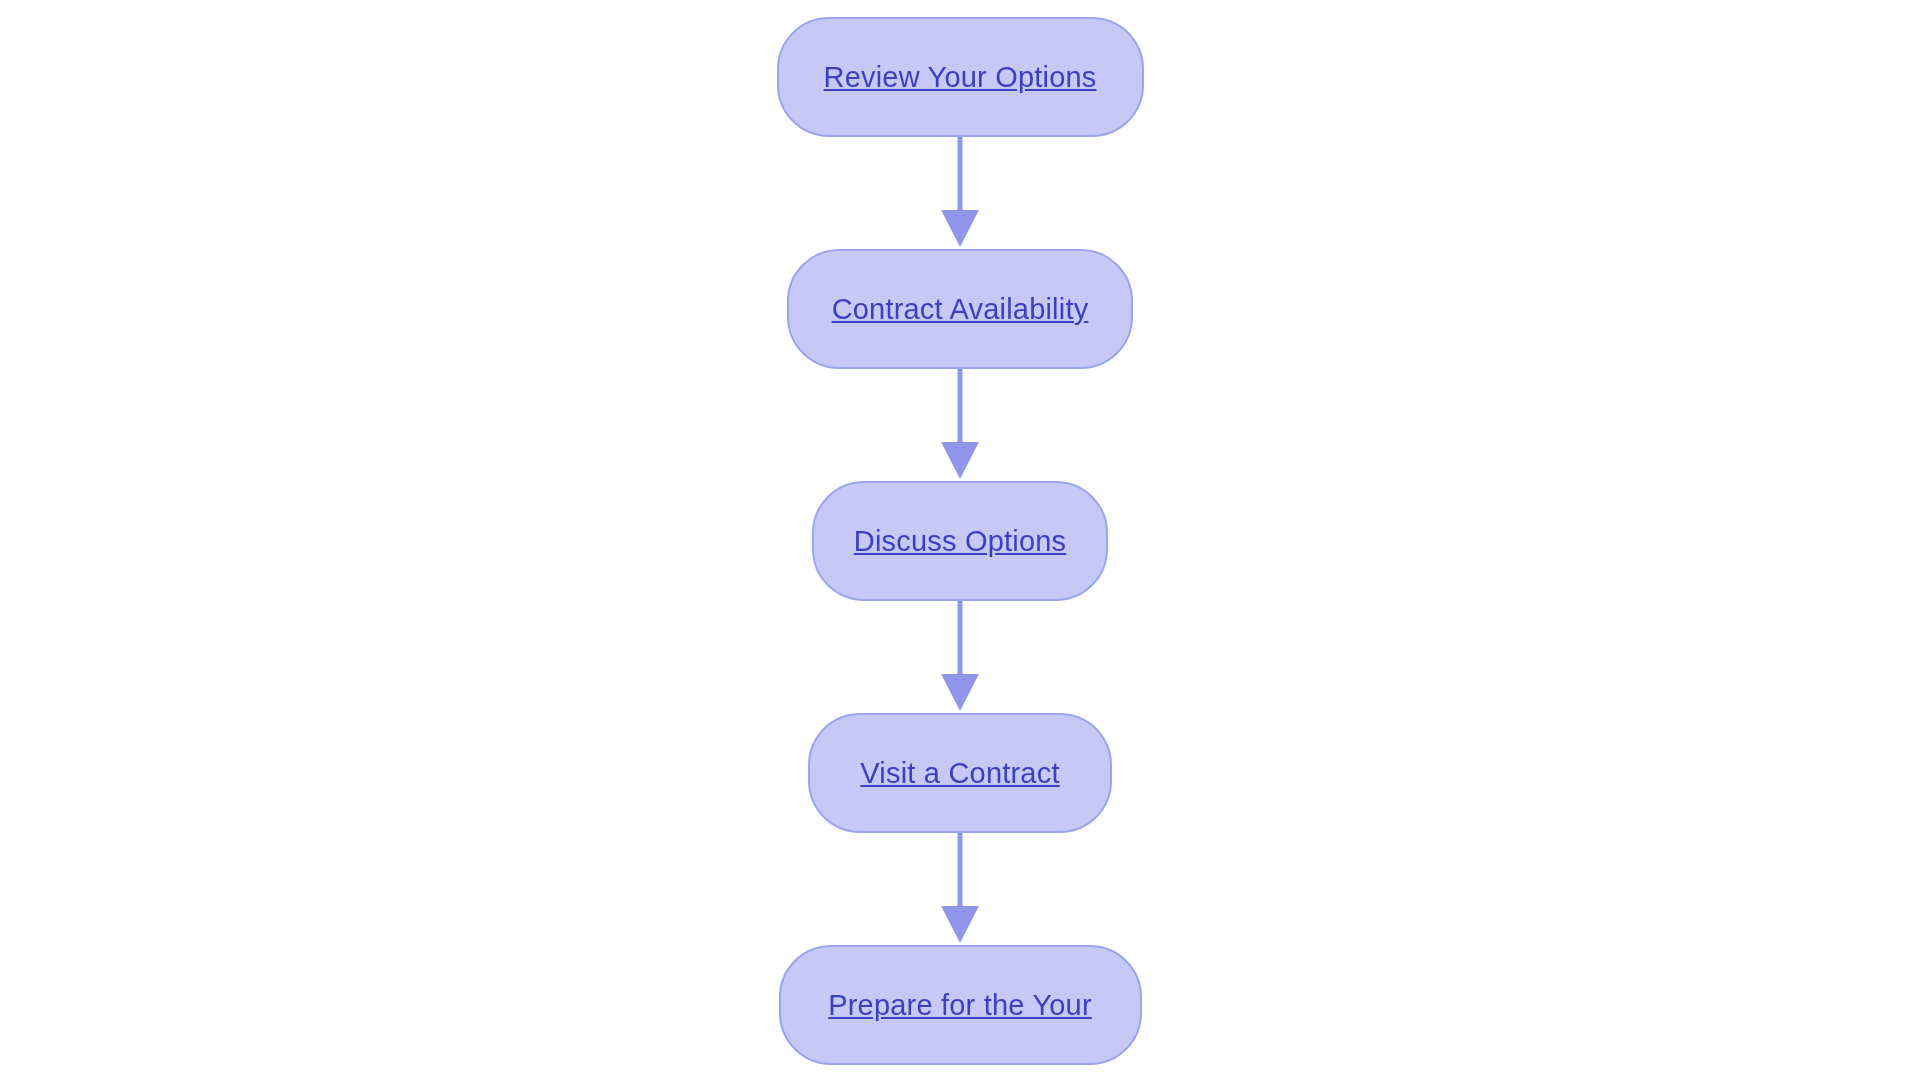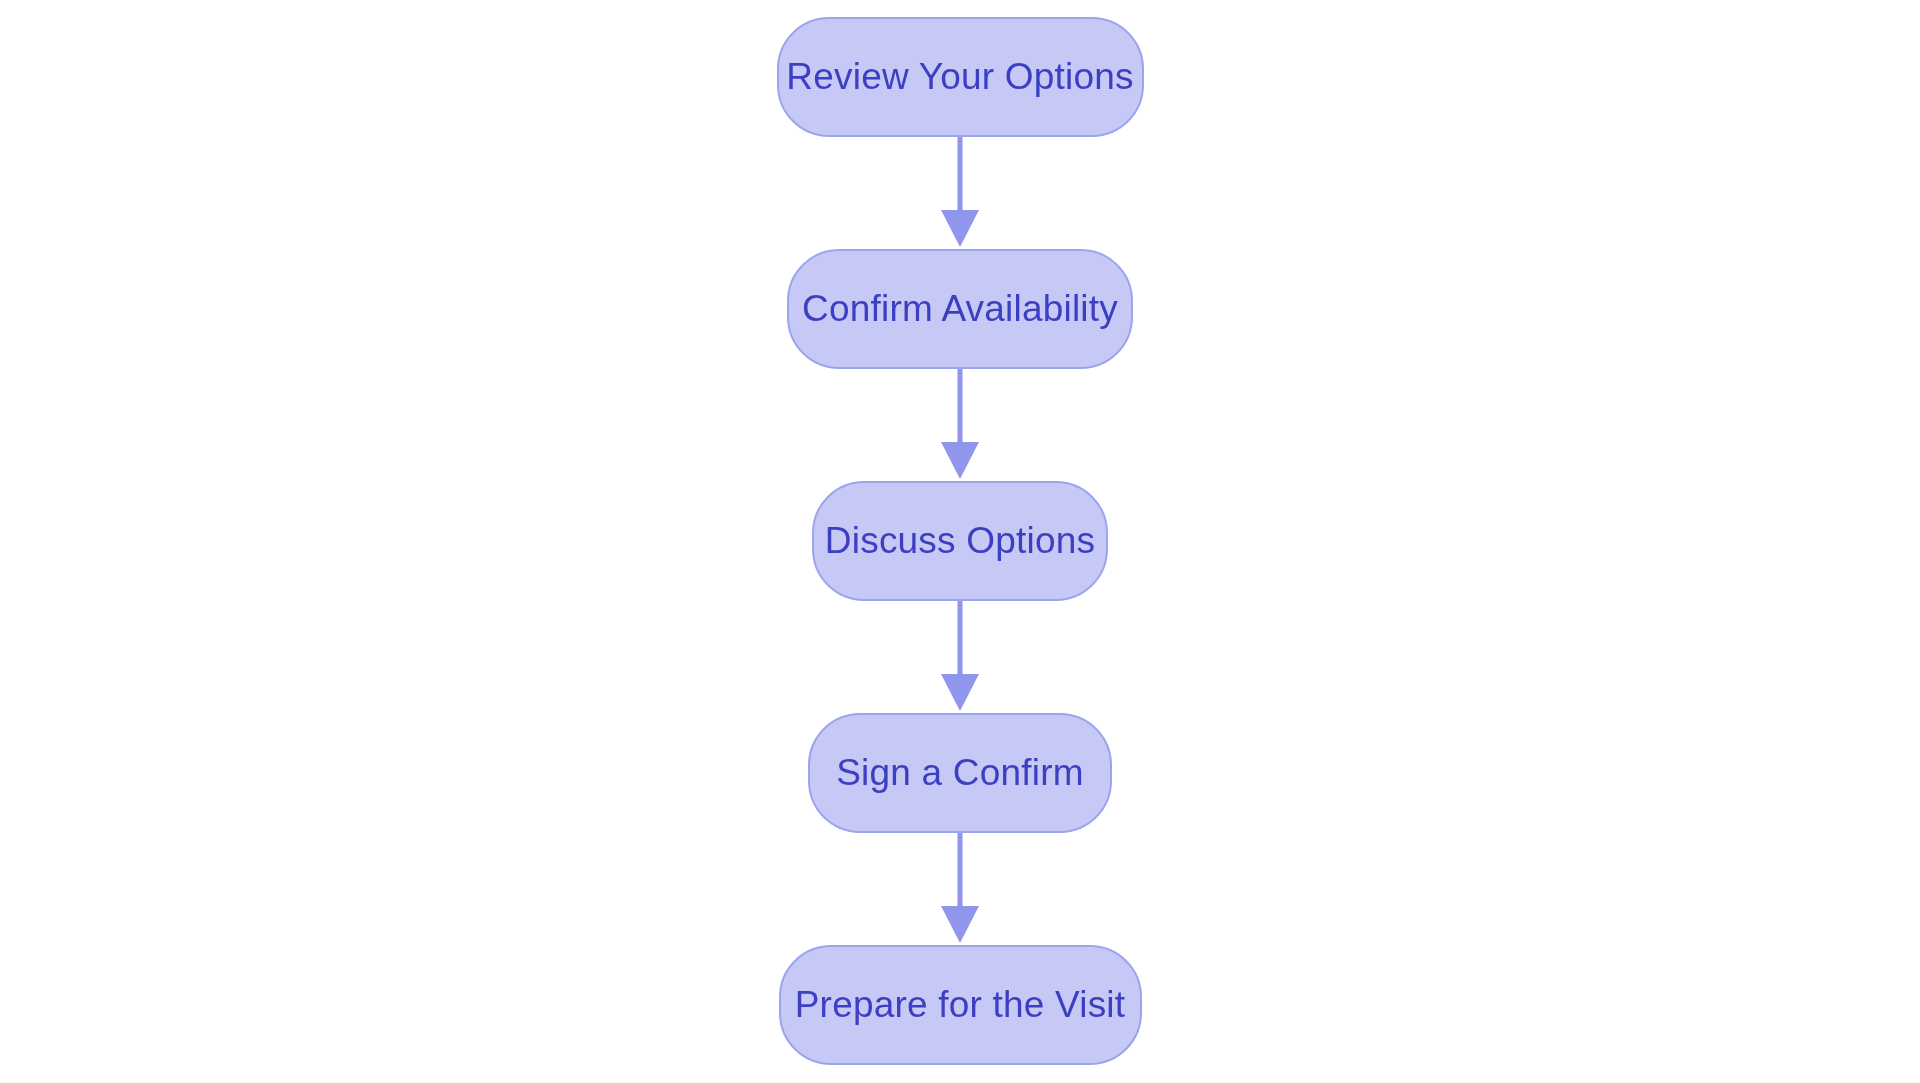--- a/index.html
+++ b/index.html
@@ -28,23 +28,24 @@
   .node {
     height: 120px;
     flex: 0 0 120px;
     border-radius: 52px;
     background: var(--node-fill);
     border: 2px solid var(--node-border);
     display: flex;
     align-items: center;
     justify-content: center;
     color: var(--node-text);
-    font-size: 37px;
+    font-size: 29px;
     letter-spacing: 0.2px;
     white-space: nowrap;
+    text-decoration: underline;
   }
   .n0 { width: 367px; }
   .n1 { width: 346px; }
   .n2 { width: 296px; }
   .n3 { width: 304px; }
   .n4 { width: 363px; }
   .arrow {
     display: block;
     flex: 0 0 112px;
   }
@@ -57,43 +58,43 @@
   <div class="node n0">
     <span>Review Your Options</span>
   </div>
 
   <svg class="arrow" width="40" height="112" viewBox="0 0 40 112">
     <line x1="20" y1="0" x2="20" y2="76" stroke-width="5" stroke="#8f96ec"></line>
     <polygon points="1,73 39,73 20,110" fill="#8f96ec"></polygon>
   </svg>
 
   <div class="node n1">
-    <span>Confirm Availability</span>
+    <span>Contract Availability</span>
   </div>
 
   <svg class="arrow" width="40" height="112" viewBox="0 0 40 112">
     <line x1="20" y1="0" x2="20" y2="76" stroke-width="5" stroke="#8f96ec"></line>
     <polygon points="1,73 39,73 20,110" fill="#8f96ec"></polygon>
   </svg>
 
   <div class="node n2">
     <span>Discuss Options</span>
   </div>
 
   <svg class="arrow" width="40" height="112" viewBox="0 0 40 112">
     <line x1="20" y1="0" x2="20" y2="76" stroke-width="5" stroke="#8f96ec"></line>
     <polygon points="1,73 39,73 20,110" fill="#8f96ec"></polygon>
   </svg>
 
   <div class="node n3">
-    <span>Sign a Confirm</span>
+    <span>Visit a Contract</span>
   </div>
 
   <svg class="arrow" width="40" height="112" viewBox="0 0 40 112">
     <line x1="20" y1="0" x2="20" y2="76" stroke-width="5" stroke="#8f96ec"></line>
     <polygon points="1,73 39,73 20,110" fill="#8f96ec"></polygon>
   </svg>
 
   <div class="node n4">
-    <span>Prepare for the Visit</span>
+    <span>Prepare for the Your</span>
   </div>
 
 </div>
 
 </body></html>

